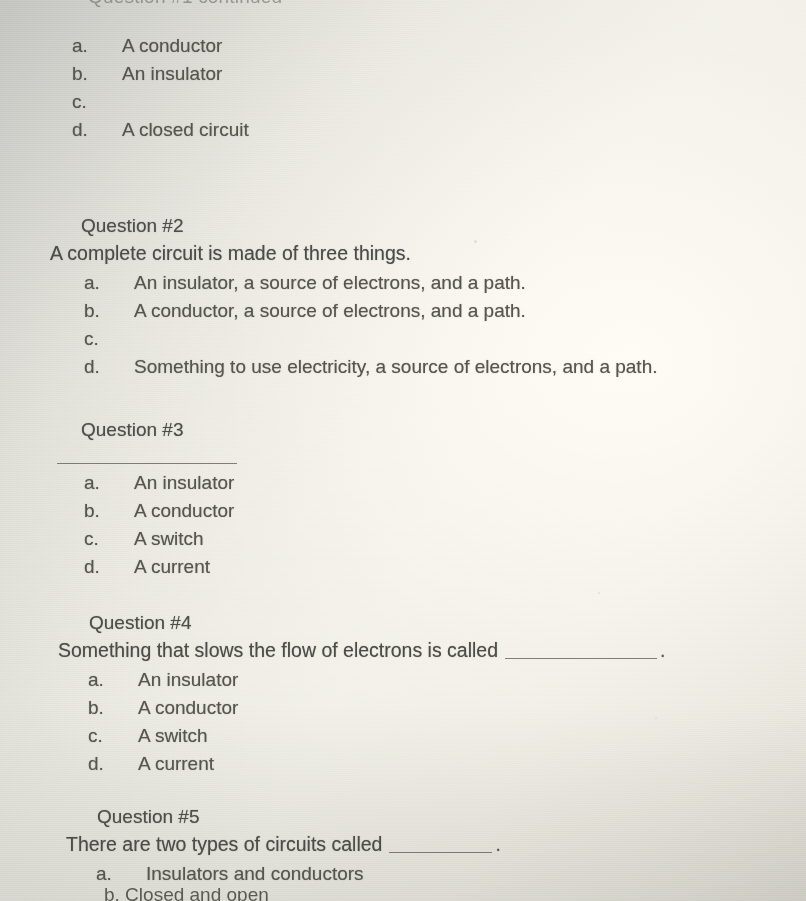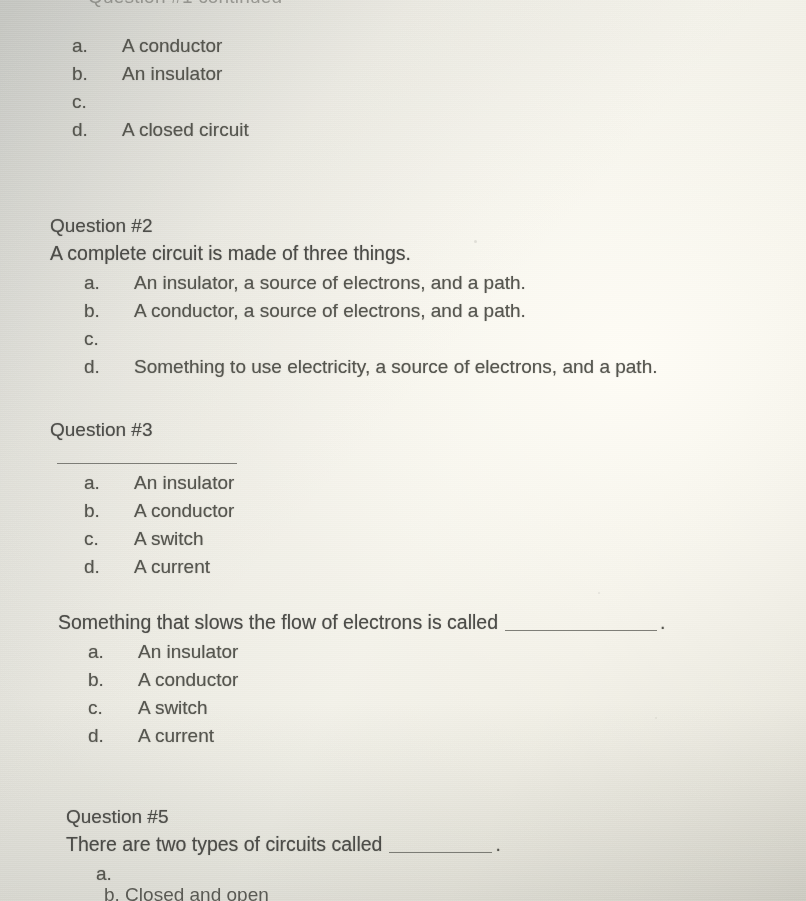--- a/index.html
+++ b/index.html
@@ -57,20 +57,21 @@
     color: #53534f;
     font-size: 19px;
     line-height: 1.0;
     white-space: nowrap;
     text-shadow: 0 0 1.1px rgba(90,90,86,0.55);
   }
   .qhead {
     font-size: 19px;
     margin-bottom: 9px;
     color: #4e4e4a;
+    margin-left: 31px;
   }
   .qstem {
     font-size: 19.5px;
     color: #4c4c48;
     display: flex;
     align-items: center;
   }
   .answers {
     margin-top: 9px;
   }
@@ -214,20 +215,21 @@
           <span class="txt">A switch</span>
         </div>
         <div class="ans">
           <span class="ltr">d.</span>
           <span class="txt">A current</span>
         </div>
       </div>
     </div>
 
     <div class="qblock" id="q4">
+      <div class="qhead">Question #4</div>
       <div class="qstem">
         <span>Something that slows the flow of electrons is called</span>
         <span class="blank" style="width:152px"></span>
         <span class="punct">.</span>
       </div>
       <div class="answers">
         <div class="ans">
           <span class="ltr">a.</span>
           <span class="txt">An insulator</span>
         </div>
@@ -249,20 +251,21 @@
     <div class="qblock" id="q5">
       <div class="qhead">Question #5</div>
       <div class="qstem">
         <span>There are two types of circuits called</span>
         <span class="blank" style="width:103px"></span>
         <span class="punct">.</span>
       </div>
       <div class="answers">
         <div class="ans">
           <span class="ltr">a.</span>
+          <span class="txt">Insulators and conductors</span>
         </div>
       </div>
     </div>
 
     <div id="bottom-clip">b.  Closed and open</div>
 
     <span class="speck" style="left:474px; top:240px; width:3px; height:3px; opacity:.5;"></span>
     <span class="speck" style="left:598px; top:592px; width:2px; height:2px; opacity:.4;"></span>
     <span class="speck" style="left:655px; top:717px; width:2px; height:2px; opacity:.35;"></span>
   </div>

